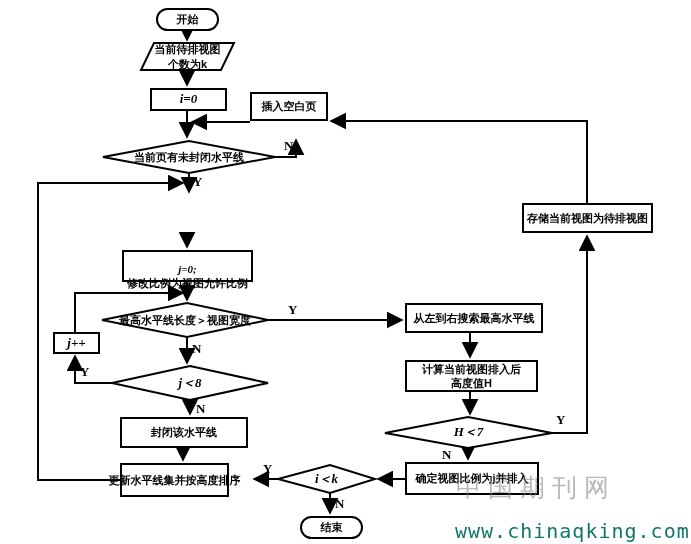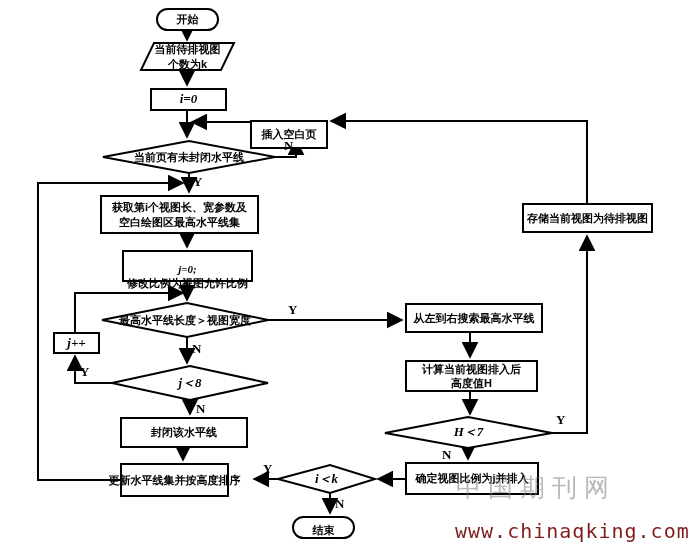--- a/index.html
+++ b/index.html
@@ -24,21 +24,21 @@
   .math{font-family:"Liberation Serif",serif;font-style:italic;font-size:13px;}
   .branch{
     position:absolute;font-family:"Liberation Serif",serif;font-weight:bold;
     font-size:13px;color:#000;
   }
   .wm-cn{
     position:absolute;left:456px;top:471px;color:rgba(125,125,125,0.55);
     font-size:25px;letter-spacing:7px;font-weight:normal;white-space:nowrap;
   }
   .wm-url{
-    position:absolute;left:455px;top:519px;color:#7f1d1d;
+    position:absolute;left:455px;top:519px;color:#0f766e;
     font-family:"DejaVu Sans Mono",monospace;font-size:20px;letter-spacing:1px;
     white-space:nowrap;
   }
 </style>
 </head>
 <body>
 
 <div id="canvas">
 
   <svg id="wires" viewBox="0 0 691 544" xmlns="http://www.w3.org/2000/svg">
@@ -88,32 +88,28 @@
 
   <div class="freefloat" style="left:140px;top:43px;width:95px;height:27px;">
     <span>当前待排视图</span>
     <span>个数为k</span>
   </div>
 
   <div class="node" style="left:150px;top:88px;width:77px;height:23px;">
     <span class="math">i=0</span>
   </div>
 
-  <div class="node" style="left:250px;top:120px;width:78px;height:29px;">
+  <div class="node" style="left:250px;top:92px;width:78px;height:29px;">
     <span>插入空白页</span>
   </div>
 
   <div class="freefloat" style="left:103px;top:142px;width:172px;height:31px;">
     <span>当前页有未封闭水平线</span>
   </div>
 
-  <div class="node" style="left:100px;top:195px;width:159px;height:39px;">
-    <span>获取第i个视图长、宽参数及</span>
-    <span>空白绘图区最高水平线集</span>
-  </div>
 
   <div class="node" style="left:122px;top:250px;width:131px;height:32px;">
     <span class="math" style="font-size:11px;margin-top:20px;">j=0;</span>
     <span>修改比例为视图允许比例</span>
   </div>
 
   <div class="freefloat" style="left:102px;top:304px;width:166px;height:33px;">
     <span>最高水平线长度＞视图宽度</span>
   </div>
 
@@ -130,21 +126,21 @@
   </div>
 
   <div class="node" style="left:120px;top:463px;width:109px;height:34px;">
     <span>更新水平线集并按高度排序</span>
   </div>
 
   <div class="freefloat" style="left:278px;top:466px;width:97px;height:27px;">
     <span class="math">i＜k</span>
   </div>
 
-  <div class="node stadium" style="left:292px;top:516px;width:63px;height:23px;justify-content:flex-end;">
+  <div class="node stadium" style="left:300px;top:516px;width:63px;height:23px;">
     <span>结束</span>
   </div>
 
   <div class="node" style="left:405px;top:360px;width:133px;height:32px;">
     <span>计算当前视图排入后</span>
     <span>高度值H</span>
   </div>
 
   <div class="node" style="left:405px;top:303px;width:138px;height:30px;">
     <span>从左到右搜索最高水平线</span>

